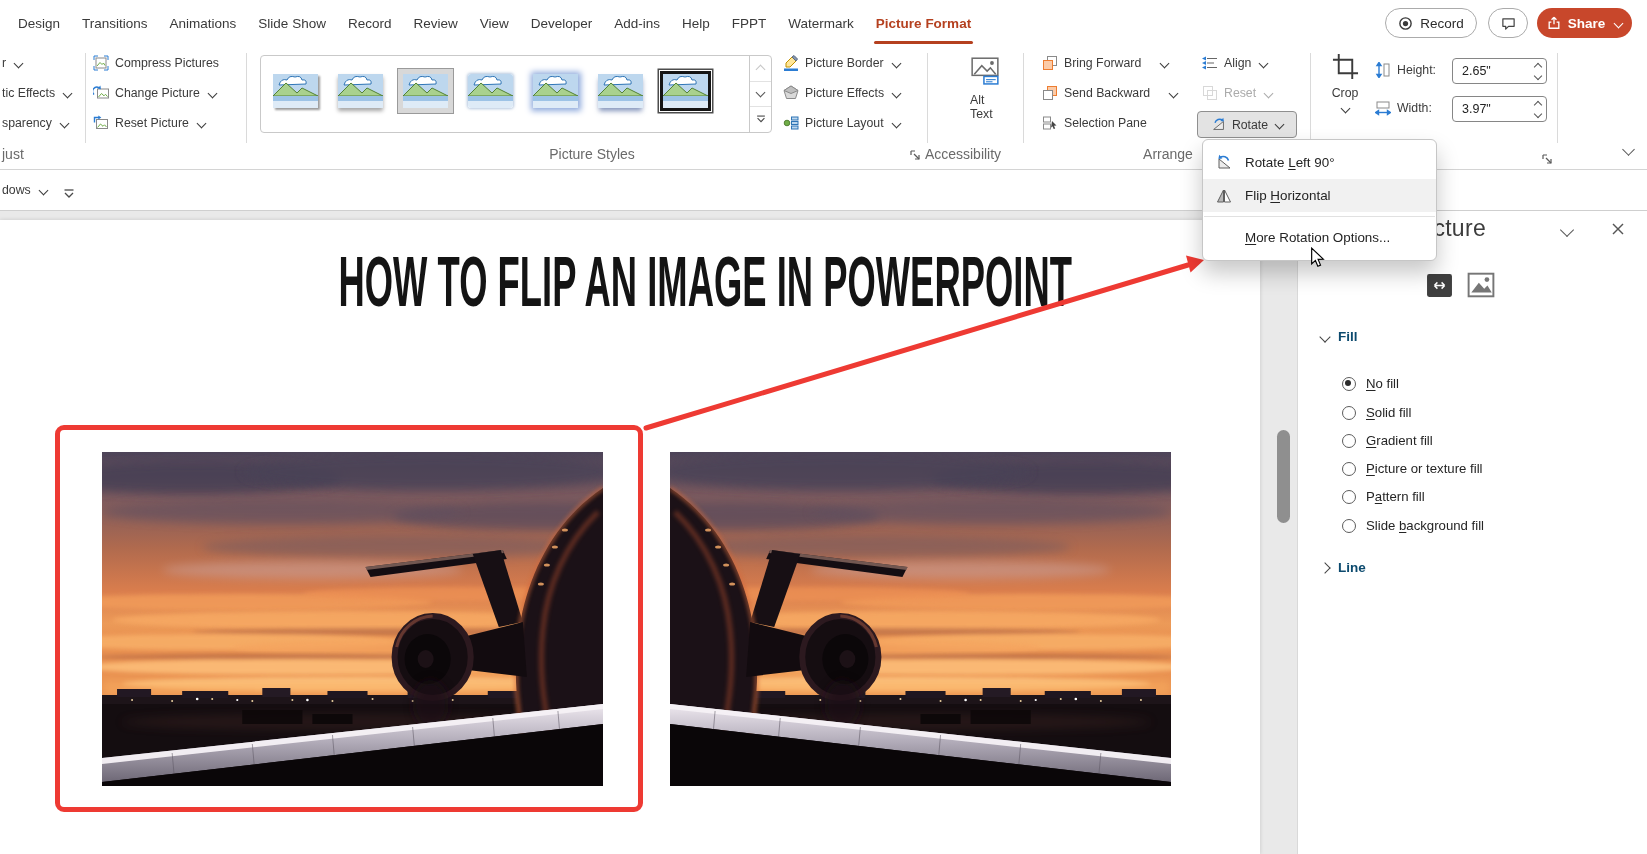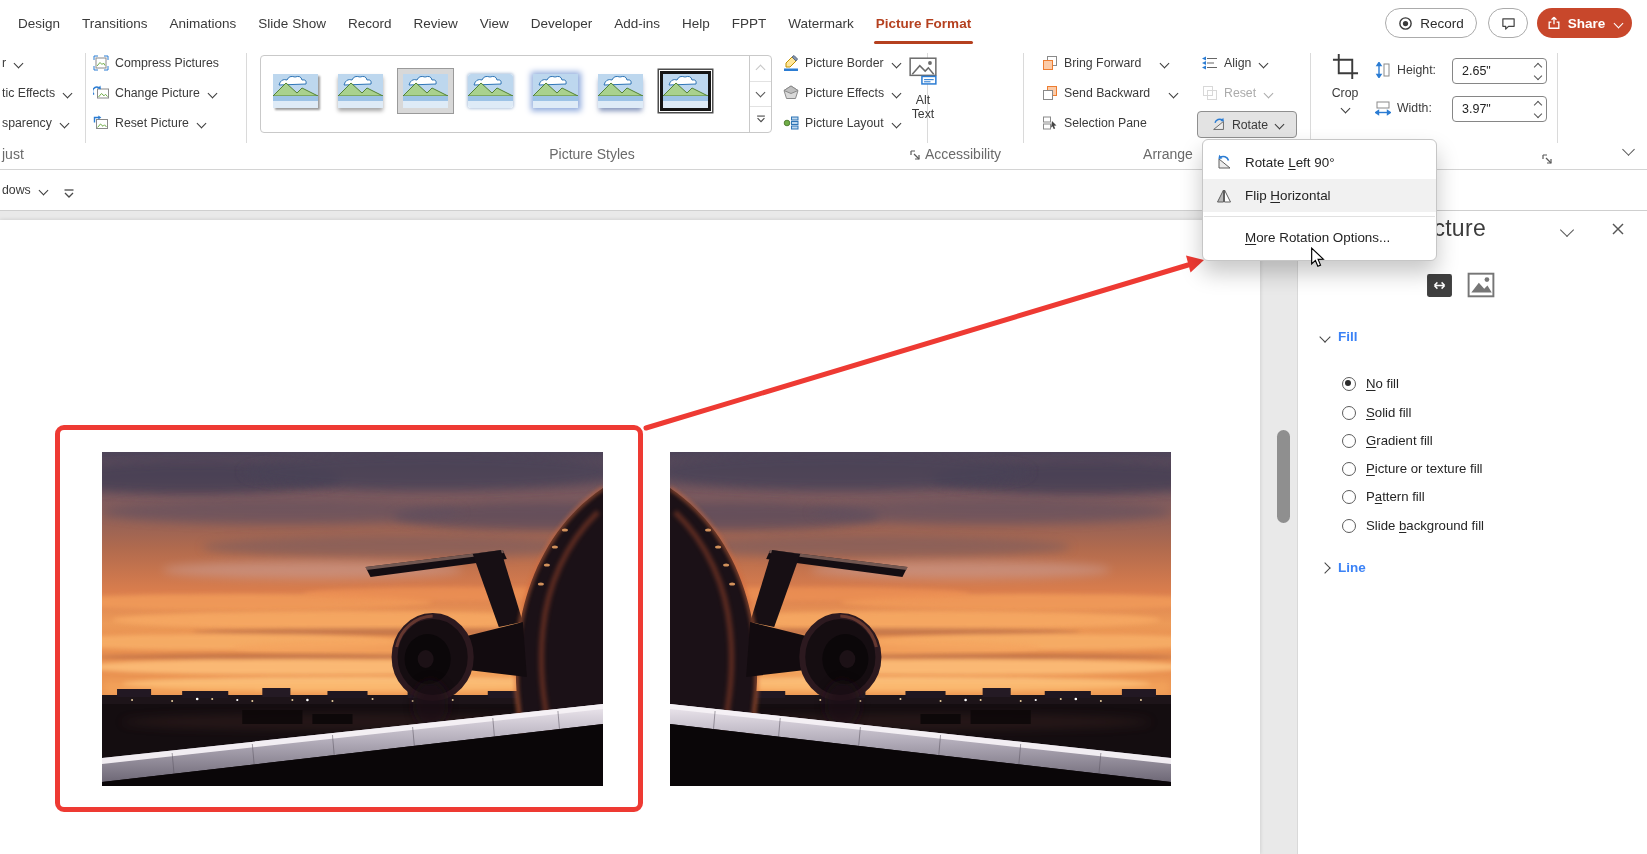--- a/index.html
+++ b/index.html
@@ -63,21 +63,21 @@
   .photo{position:absolute;top:232px;width:501px;height:334px;overflow:hidden}
   .photo.flipped .ph-inner{transform:scaleX(-1)}
   .ph-inner{width:100%;height:100%}
   #redbox{position:absolute;left:55px;top:205px;width:578px;height:377px;border:5px solid var(--annred);border-radius:9px}
   #scroll-thumb{position:absolute;left:1277px;top:219px;width:13px;height:93px;background:#8f8f8f;border-radius:7px}
 
   
   #pane{position:absolute;left:1297px;top:211px;width:350px;height:643px;background:#fff;border-left:1px solid #d9d9d9;box-sizing:border-box}
   #pane-title{position:absolute;left:33px;top:4px;font-size:23px;color:#3d3d3d;letter-spacing:.3px;white-space:nowrap}
   .pane-x{position:absolute;color:#5a5a5a;cursor:default}
-  .fill-head{position:absolute;left:23px;font-size:13.5px;font-weight:700;color:#3b82f6;display:flex;align-items:center;gap:9px}
+  .fill-head{position:absolute;left:23px;font-size:13.5px;font-weight:700;color:#0c4a6e;display:flex;align-items:center;gap:9px}
   .sec-chev{display:inline-block;width:7px;height:7px;border-right:1.5px solid #444;border-bottom:1.5px solid #444}
   .radio-row{position:absolute;left:44px;height:20px;display:flex;align-items:flex-end;gap:10px;font-size:13.2px;color:#252525;cursor:default}
   .rad{width:14px;height:14px;border:1.4px solid #5c5c5c;border-radius:50%;box-sizing:border-box;position:relative;background:#fff}
   .rad.sel::after{content:"";position:absolute;left:2.4px;top:2.4px;width:6px;height:6px;border-radius:50%;background:#2b2b2b}
 
   
   #rotate-menu{position:absolute;left:1202px;top:139px;width:235px;background:#fff;border:1px solid #c6c6c6;border-radius:6px;box-shadow:0 12px 22px rgba(0,0,0,.22);padding:6px 0;z-index:20;box-sizing:border-box}
   .mi{height:33px;display:flex;align-items:center;gap:10px;padding:0 10px;font-size:13.4px;color:#242424;cursor:default}
   .mi.hov{background:#f1f1f1}
   .mi .mic{width:22px;display:flex;justify-content:center}
@@ -287,21 +287,21 @@
             <rect x="8.5" y="6.5" width="6.5" height="3" fill="#BDD7EE" stroke="#2E75B6"></rect>
             <rect x="8.5" y="11" width="6.5" height="3" fill="#BDD7EE" stroke="#2E75B6"></rect>
           </svg>
         </span>
         <span>Picture Layout</span>
         <span class="chev"></span>
       </div>
     </div>
   <div class="vsep" style="left:927px"></div>
 
-  <div class="abs" style="left:900px;top:8px;width:46px;text-align:center">
+  <div class="abs" style="left:970px;top:8px;width:46px;text-align:left">
     <span class="ic" style="display:inline-flex">
         <svg width="30" height="30" viewBox="0 0 28 28">
           <rect x="2" y="3" width="24" height="16" fill="#fff" stroke="#6b6b6b" stroke-width="1.4"></rect>
           <circle cx="20.5" cy="7.5" r="1.8" fill="#6b6b6b"></circle>
           <path d="M4,18 L11,10 L16,15 L19,12 L24,18" fill="none" stroke="#6b6b6b" stroke-width="1.4"></path>
           <rect x="13" y="20" width="13" height="7" fill="#fff" stroke="#2B7CD3" stroke-width="1.4"></rect>
           <line x1="15" y1="23" x2="24" y2="23" stroke="#2B7CD3"></line>
           <line x1="15" y1="25" x2="21" y2="25" stroke="#2B7CD3"></line>
         </svg>
       </span>
@@ -458,20 +458,21 @@
       <span class="chev"></span>
   </div>
   <div class="abs" style="left:62px;top:15px"><svg width="14" height="12" viewBox="0 0 14 12" fill="none" stroke="#4a4a4a" stroke-width="1.3">
         <line x1="2.5" y1="3" x2="11.5" y2="3"></line>
         <path d="M3,6 L7,10 L11,6"></path>
       </svg></div>
 </div>
 
 <div id="canvas">
   <div id="slide">
+    <div id="slide-title"><span>HOW TO FLIP AN IMAGE IN POWERPOINT</span></div>
     <div class="photo" style="left:102px" id="photo-left">
         <div class="ph-inner">
 <svg viewBox="0 0 500 334" width="100%" height="100%" preserveAspectRatio="none">
 <defs>
  <linearGradient id="pSky" x1="0" y1="0" x2="0" y2="1">
   <stop offset="0" stop-color="#4d4459"></stop>
                 <stop offset=".18" stop-color="#7c5a5e"></stop>
   <stop offset=".38" stop-color="#b06a4e"></stop>
                 <stop offset=".55" stop-color="#d97d4d"></stop>
   <stop offset=".68" stop-color="#ec9a58"></stop>

